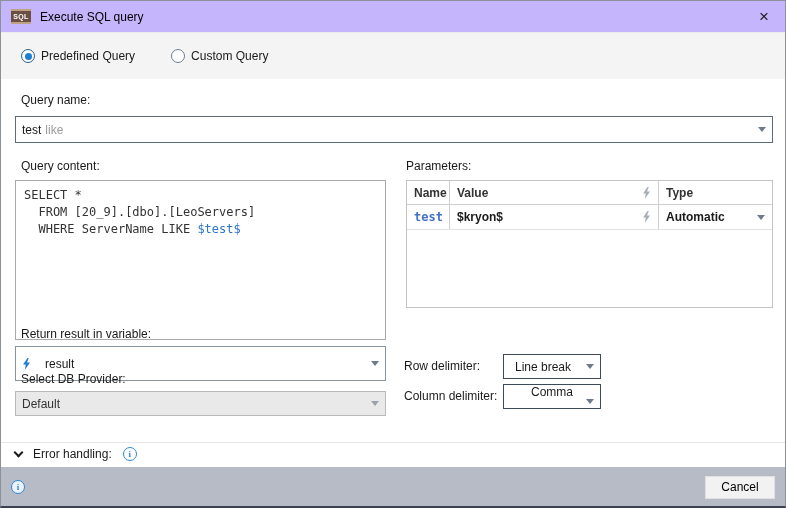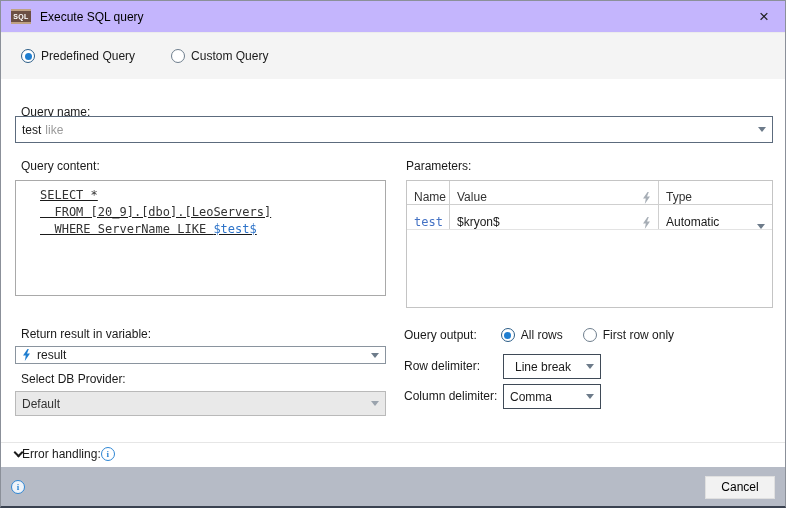--- a/index.html
+++ b/index.html
@@ -29,51 +29,51 @@
     margin:-3.5px 0 0 -3.5px; border-radius:50%; background:#1f7ed0; }
   
   .lbl { position:absolute; color:#1a1a1a; }
   
   .combo { position:absolute; background:#fff; display:flex; align-items:center; padding:0 6px; }
   .caret { width:0; height:0; border-left:4px solid transparent; border-right:4px solid transparent;
     border-top:5px solid #6d7b8a; margin-left:auto; }
   .combo-queryname { left:14px; top:115px; width:758px; height:27px; border:1px solid #5c6b7d; }
   .hint-gray { color:#9a9a9a; margin-left:4px; }
   
-  .sqlbox { position:absolute; left:14px; top:179px; width:371px; height:116px;
-    border:1px solid #a9a9a9; background:#fff; padding:6px 24px; overflow:hidden;text-decoration:underline; }
+  .sqlbox { position:absolute; left:14px; top:179px; width:371px; height:160px;
+    border:1px solid #a9a9a9; background:#fff; padding:6px 8px; overflow:hidden; }
   .sqlbox pre { font-family:"DejaVu Sans Mono","Liberation Mono",monospace; font-size:12px;
     line-height:17px; color:#333; white-space:pre; }
   .sql-param { color:#2e74c9; }
   
   .paramtable { position:absolute; left:405px; top:179px; width:367px; height:128px;
     border:1px solid #c4c4c4; background:#fff; }
   .prow { display:flex; align-items:center; }
   .prow.header { height:24px; border-bottom:1px solid #cfcfcf; color:#333; }
   .prow.datarow { height:25px; border-bottom:1px solid #e3e3e3; }
-  .pcell { height:100%; display:flex; align-items:flex-end; padding:0 7px; }
+  .pcell { height:100%; display:flex; align-items:center; padding:0 7px;font-weight:bold; }
   .pcell.c-name { width:43px; border-right:1px solid #cfcfcf; }
   .pcell.c-value { width:209px; border-right:1px solid #cfcfcf; }
   .pcell.c-type { width:113px; }
   .param-name { font-family:"DejaVu Sans Mono","Liberation Mono",monospace; color:#4472c4; }
   .bolt { margin-left:auto; flex:0 0 auto; }
   
-  .combo-result { left:14px; top:345px; width:371px; height:18px; border:1px solid #8a949e; gap:6px; }
+  .combo-result { left:14px; top:345px; width:371px; height:35px; border:1px solid #8a949e; gap:14px; }
   .combo-db { left:14px; top:390px; width:371px; height:25px; border:1px solid #b9b9b9;
     background:#e9e9e9; color:#333;gap:20px; }
   .combo-db .caret { border-top-color:#9aa3ad; }
   
   .output-row { position:absolute; left:403px; top:324px; width:370px; height:20px;
     display:flex; align-items:center; }
   .output-row .radios { display:flex; align-items:center; gap:20px; margin-left:24px; }
   .combo-rowdelim { left:502px; top:353px; width:98px; height:25px; border:1px solid #3f4a57;padding-left:11px; }
-  .combo-coldelim { left:502px; top:383px; width:98px; height:25px; border:1px solid #3f4a57; }
+  .combo-coldelim { left:502px; top:383px; width:98px; height:25px; border:1px solid #3f4a57;flex-direction:column; }
   
   .sep { position:absolute; left:0; top:441px; width:100%; height:1px; background:#e6e6e6; }
-  .error-row { position:absolute; left:14px; top:446px; display:flex; align-items:center; gap:0; }
+  .error-row { position:absolute; left:14px; top:446px; display:flex; align-items:center; gap:11px; }
   .chev-down { width:7px; height:7px; border-right:2px solid #1b1b1b; border-bottom:2px solid #1b1b1b;
     transform:rotate(45deg); margin-top:-4px; }
   .info-icon { width:14px; height:14px; border-radius:50%; border:1px solid #2e86d4; color:#2e86d4;
     font-size:9px; font-weight:bold; display:flex; align-items:center; justify-content:center;
     background:#fff; font-family:"Liberation Serif",serif; }
   
   .footer { position:absolute; left:0; top:466px; width:100%; height:40px; background:#b6bbc6;
     display:flex; align-items:center; padding:0 10px; }
   .footer .info-icon { border-width:1.5px; background:#eef3f9; }
   .btns { margin-left:auto; display:flex; gap:10px; }
@@ -96,21 +96,21 @@
     <div class="radio-wrap">
       <span class="radio checked"></span>
       <span>Predefined Query</span>
     </div>
     <div class="radio-wrap">
       <span class="radio"></span>
       <span>Custom Query</span>
     </div>
   </div>
 
-  <div class="lbl" style="left:20px; top:92px;margin-top:12px;">Query name:</div>
+  <div class="lbl" style="left:20px; top:92px;">Query name:</div>
   <div class="combo combo-queryname">
     <span>test</span>
     <span class="hint-gray">like</span>
     <span class="caret"></span>
   </div>
 
   <div class="lbl" style="left:20px; top:158px;">Query content:</div>
   <div class="sqlbox">
     <pre><span>SELECT *</span>
 <span>  FROM [20_9].[dbo].[LeoServers]</span>
@@ -158,33 +158,20 @@
     <span>result</span>
     <span class="caret"></span>
   </div>
 
   <div class="lbl" style="left:20px; top:371px;">Select DB Provider:</div>
   <div class="combo combo-db">
     <span>Default</span>
     <span class="caret"></span>
   </div>
 
-  <div class="output-row">
-    <span>Ouery output:</span>
-    <div class="radios">
-      <div class="radio-wrap">
-        <span class="radio checked"></span>
-        <span>All rows</span>
-      </div>
-      <div class="radio-wrap">
-        <span class="radio"></span>
-        <span>First row only</span>
-      </div>
-    </div>
-  </div>
 
   <div class="lbl" style="left:403px; top:358px;">Row delimiter:</div>
   <div class="combo combo-rowdelim">
     <span>Line break</span>
     <span class="caret"></span>
   </div>
 
   <div class="lbl" style="left:403px; top:388px;">Column delimiter:</div>
   <div class="combo combo-coldelim">
     <span>Comma</span>

